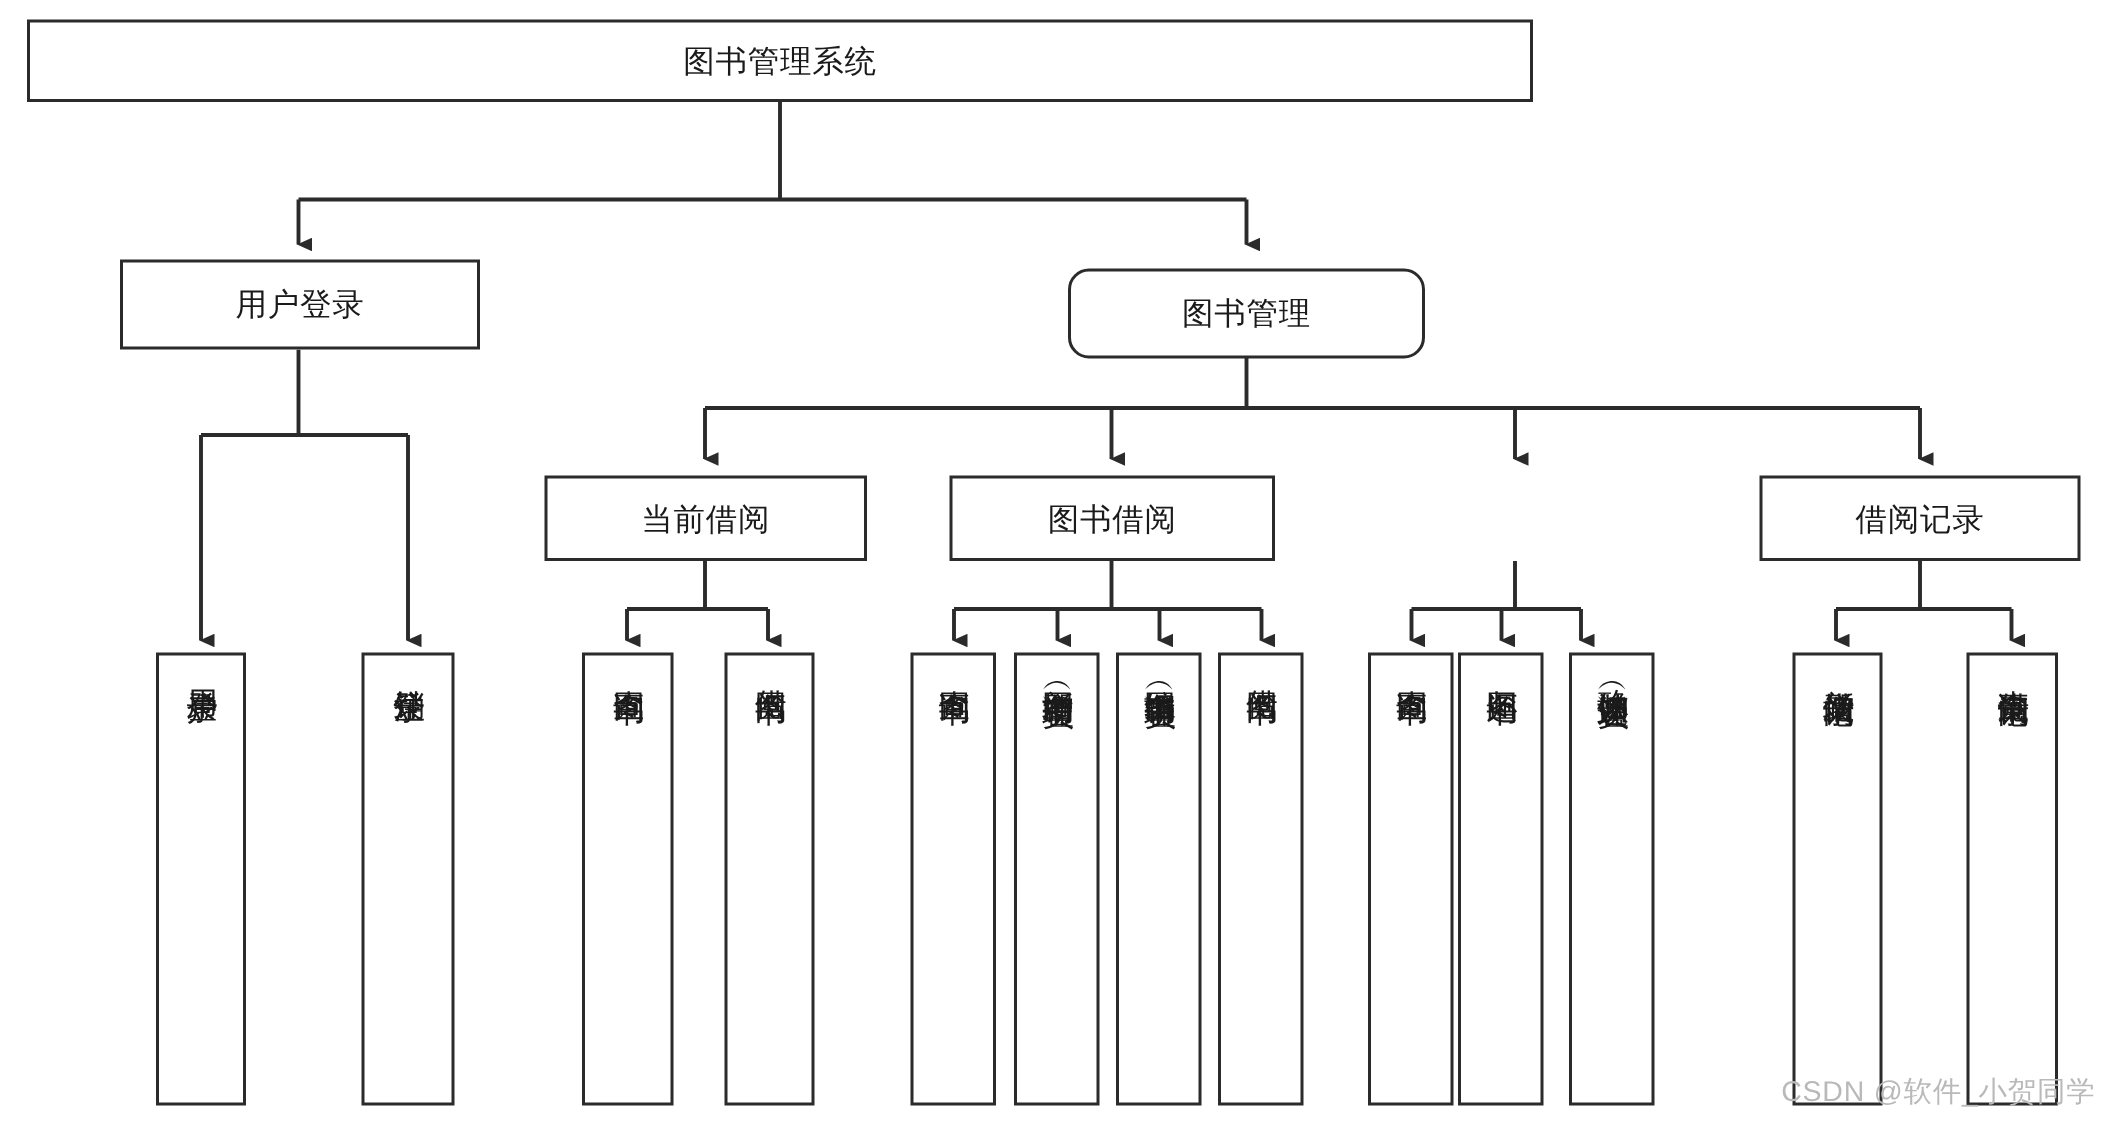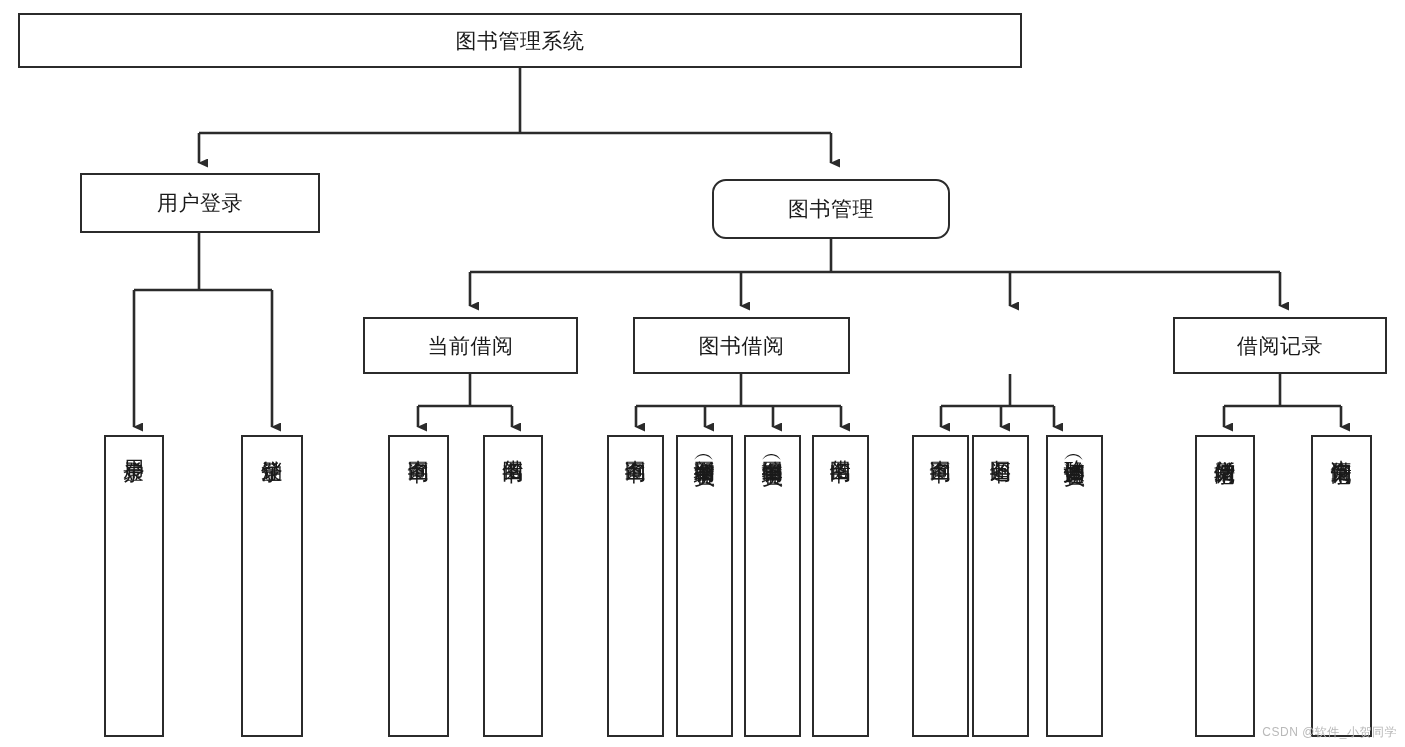--- a/index.html
+++ b/index.html
@@ -56,21 +56,21 @@
     text-align: left;
   }
   .node.horiz .nlabel {
     display: block;
     white-space: nowrap;
   }
   #watermark {
     position: absolute;
     right: 8px;
     bottom: 6px;
-    font-size: 12px;
+    font-size: 19px;
     color: #b9b9b9;
     white-space: nowrap;
     letter-spacing: 0.5px;
   }
 </style>
 </head>
 <body>
 
 <div id="canvas">
 

